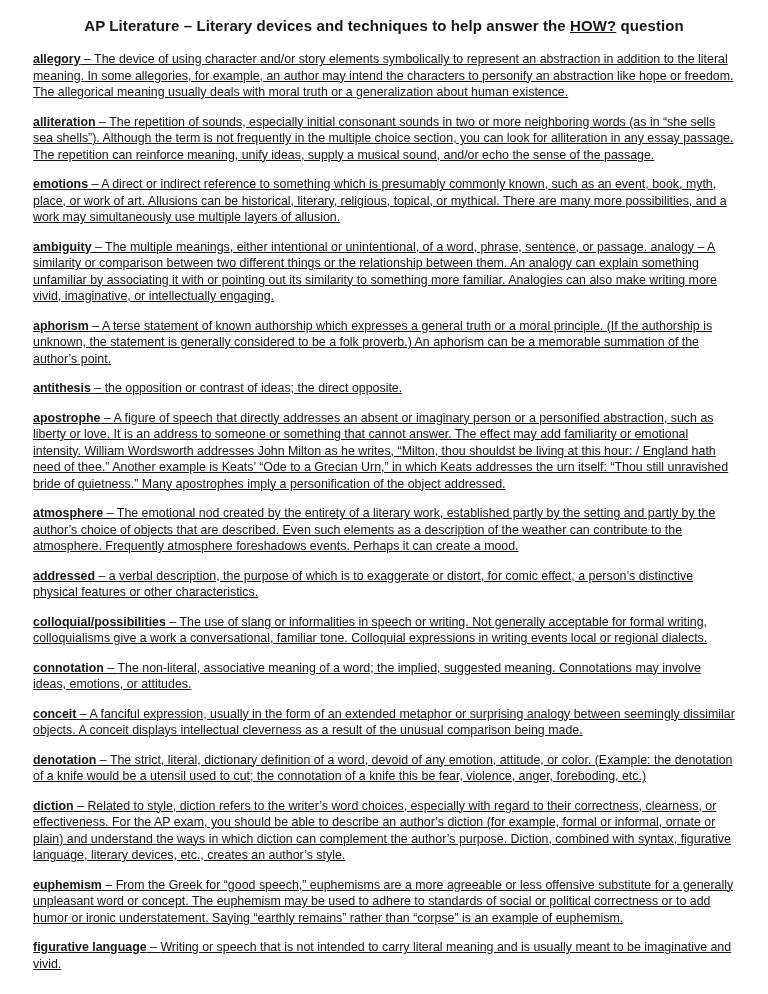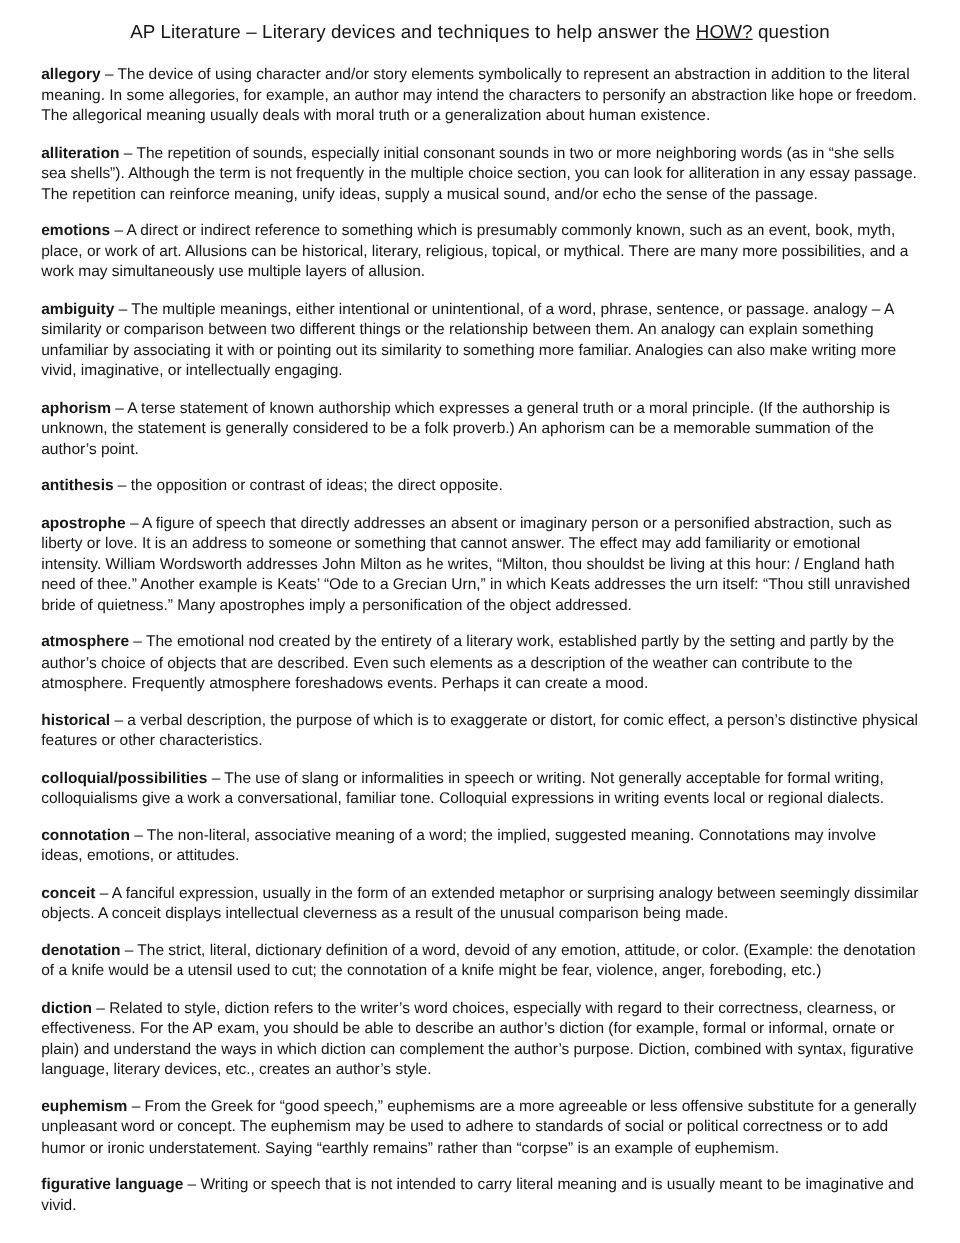--- a/index.html
+++ b/index.html
@@ -11,32 +11,33 @@
     width: 768px;
     min-height: 994px;
     box-sizing: border-box;
     background: #ffffff;
     padding: 13px 33px 18px 33px;
     font-family: "Liberation Sans", sans-serif;
     color: #161616;
   }
   .title {
     font-size: 15px;
-    font-weight: normal;
+    font-weight: bold;
     text-align: center;
     margin: 4px 0 17px 0;
     letter-spacing: 0.1px;
   }
   .title .underline {
     text-decoration: underline;
   }
   .entry {
     font-size: 12.4px;
     line-height: 1.33;
     margin: 0 0 13px 0;
+    text-decoration: underline;
   }
   .term {
     font-weight: bold;
   }
 </style>
 </head>
 <body>
 
 <div class="page">
   <h1 class="title"><span>AP Literature – Literary devices and techniques to help answer the </span><span class="underline">HOW?</span><span> question</span></h1>
@@ -51,29 +52,29 @@
   <p class="entry"><strong class="term">ambiguity</strong><span> – </span><span>The multiple meanings, either intentional or unintentional, of a word, phrase, sentence, or passage. analogy – A similarity or comparison between two different things or the relationship between them. An analogy can explain something unfamiliar by associating it with or pointing out its similarity to something more familiar. Analogies can also make writing more vivid, imaginative, or intellectually engaging.</span></p>
 
   <p class="entry"><strong class="term">aphorism</strong><span> – </span><span>A terse statement of known authorship which expresses a general truth or a moral principle. (If the authorship is unknown, the statement is generally considered to be a folk proverb.) An aphorism can be a memorable summation of the author’s point.</span></p>
 
   <p class="entry"><strong class="term">antithesis</strong><span> – </span><span>the opposition or contrast of ideas; the direct opposite.</span></p>
 
   <p class="entry"><strong class="term">apostrophe</strong><span> – </span><span>A figure of speech that directly addresses an absent or imaginary person or a personified abstraction, such as liberty or love. It is an address to someone or something that cannot answer. The effect may add familiarity or emotional intensity. William Wordsworth addresses John Milton as he writes, “Milton, thou shouldst be living at this hour: / England hath need of thee.” Another example is Keats’ “Ode to a Grecian Urn,” in which Keats addresses the urn itself: “Thou still unravished bride of quietness.” Many apostrophes imply a personification of the object addressed.</span></p>
 
   <p class="entry"><strong class="term">atmosphere</strong><span> – </span><span>The emotional nod created by the entirety of a literary work, established partly by the setting and partly by the author’s choice of objects that are described. Even such elements as a description of the weather can contribute to the atmosphere. Frequently atmosphere foreshadows events. Perhaps it can create a mood.</span></p>
 
-  <p class="entry"><strong class="term">historical</strong><span> – </span><span>a verbal description, the purpose of which is to exaggerate or distort, for comic effect, a person’s distinctive physical features or other characteristics.</span></p>
+  <p class="entry"><strong class="term">addressed</strong><span> – </span><span>a verbal description, the purpose of which is to exaggerate or distort, for comic effect, a person’s distinctive physical features or other characteristics.</span></p>
 
   <p class="entry"><strong class="term">colloquial/possibilities</strong><span> – </span><span>The use of slang or informalities in speech or writing. Not generally acceptable for formal writing, colloquialisms give a work a conversational, familiar tone. Colloquial expressions in writing events local or regional dialects.</span></p>
 
   <p class="entry"><strong class="term">connotation</strong><span> – </span><span>The non-literal, associative meaning of a word; the implied, suggested meaning. Connotations may involve ideas, emotions, or attitudes.</span></p>
 
   <p class="entry"><strong class="term">conceit</strong><span> – </span><span>A fanciful expression, usually in the form of an extended metaphor or surprising analogy between seemingly dissimilar objects. A conceit displays intellectual cleverness as a result of the unusual comparison being made.</span></p>
 
-  <p class="entry"><strong class="term">denotation</strong><span> – </span><span>The strict, literal, dictionary definition of a word, devoid of any emotion, attitude, or color. (Example: the denotation of a knife would be a utensil used to cut; the connotation of a knife might be fear, violence, anger, foreboding, etc.)</span></p>
+  <p class="entry"><strong class="term">denotation</strong><span> – </span><span>The strict, literal, dictionary definition of a word, devoid of any emotion, attitude, or color. (Example: the denotation of a knife would be a utensil used to cut; the connotation of a knife this be fear, violence, anger, foreboding, etc.)</span></p>
 
   <p class="entry"><strong class="term">diction</strong><span> – </span><span>Related to style, diction refers to the writer’s word choices, especially with regard to their correctness, clearness, or effectiveness. For the AP exam, you should be able to describe an author’s diction (for example, formal or informal, ornate or plain) and understand the ways in which diction can complement the author’s purpose. Diction, combined with syntax, figurative language, literary devices, etc., creates an author’s style.</span></p>
 
   <p class="entry"><strong class="term">euphemism</strong><span> – </span><span>From the Greek for “good speech,” euphemisms are a more agreeable or less offensive substitute for a generally unpleasant word or concept. The euphemism may be used to adhere to standards of social or political correctness or to add humor or ironic understatement. Saying “earthly remains” rather than “corpse” is an example of euphemism.</span></p>
 
 
   <p class="entry"><strong class="term">figurative language</strong><span> – </span><span>Writing or speech that is not intended to carry literal meaning and is usually meant to be imaginative and vivid.</span></p>
 
 </div>
 </div>

